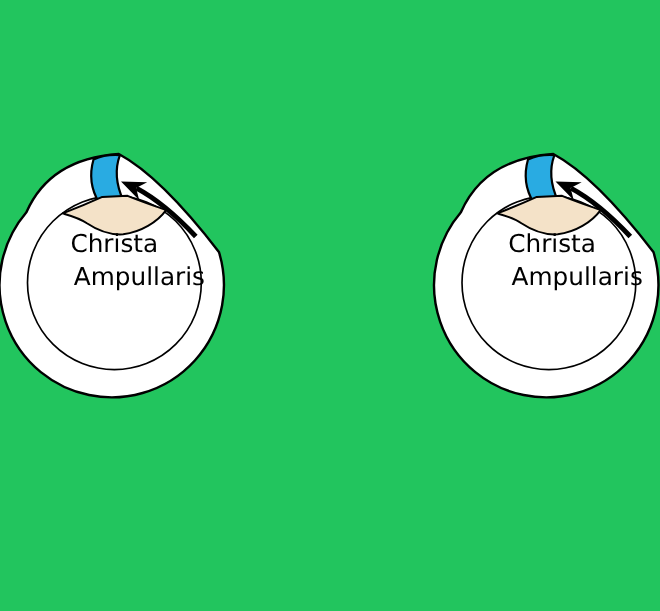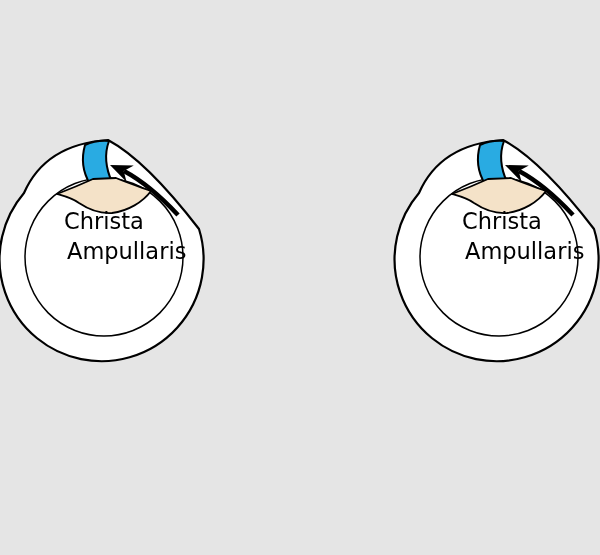--- a/index.html
+++ b/index.html
@@ -8,21 +8,21 @@
     width: 600px;
     height: 555px;
     background: #000000;
     overflow: hidden;
     font-family: "DejaVu Sans", sans-serif;
   }
   .stage {
     position: relative;
     width: 600px;
     height: 555px;
-    background: #e5e5e5;
+    background: #22c55e;
   }
   svg { display: block; }
   .panel-label {
     font-family: "DejaVu Sans", sans-serif;
     font-size: 22.5px;
     fill: #000000;
   }
 </style>
 </head>
 <body style="background: rgb(0, 0, 0);">

